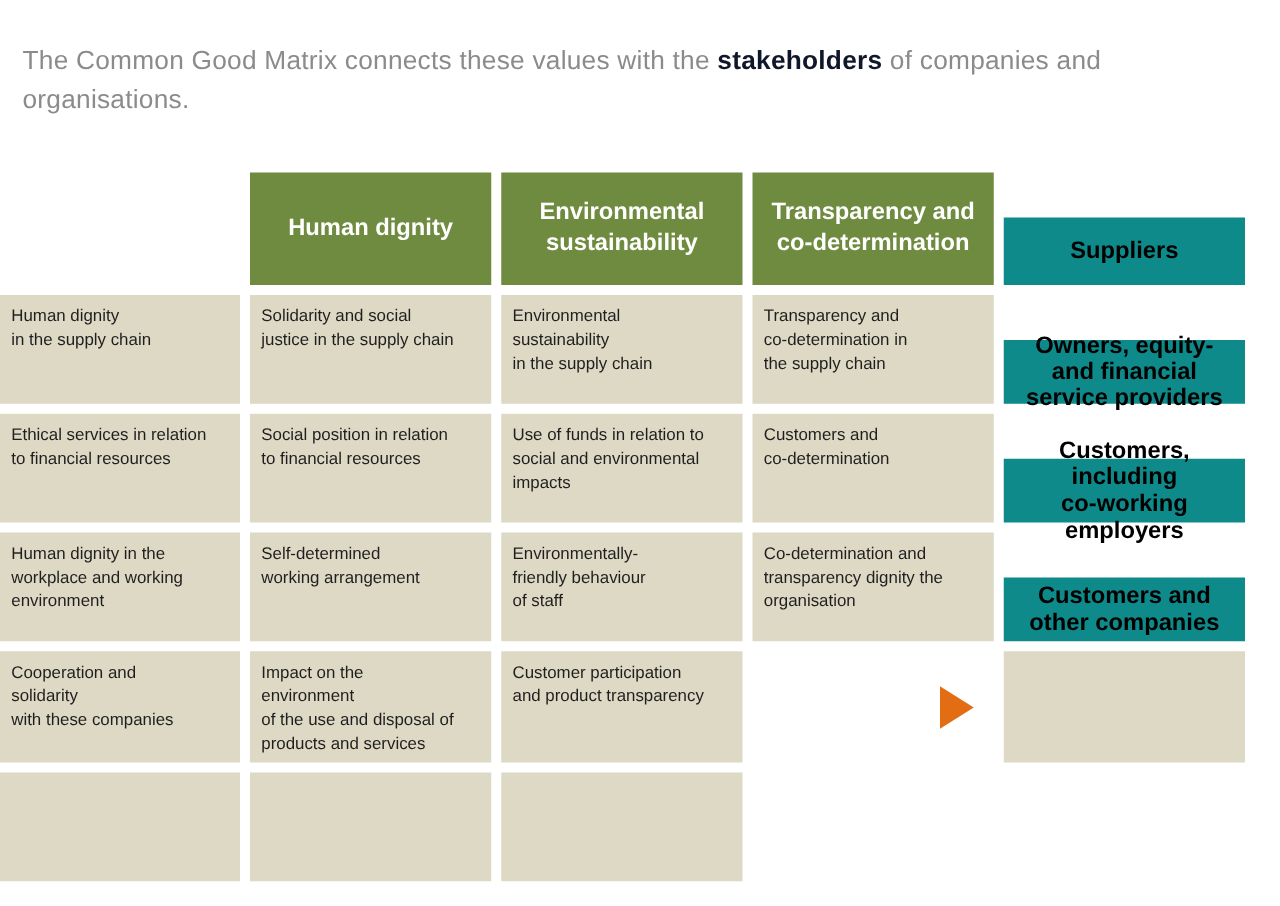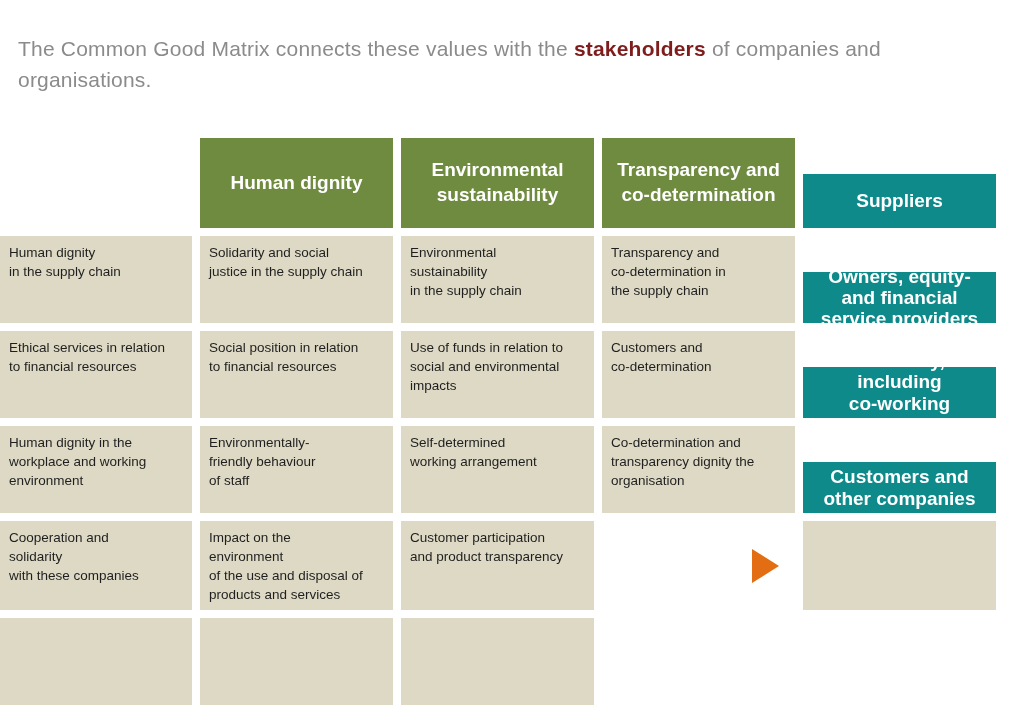--- a/index.html
+++ b/index.html
@@ -16,21 +16,21 @@
     position: absolute;
     left: 18px;
     top: 12px;
     width: 992px;
     font-size: 21px;
     line-height: 31px;
     color: #8b8b8b;
     letter-spacing: 0.2px;
   }
   .intro .hl {
-    color: #7f1d1d;
+    color: #0f172a;
     font-weight: bold;
   }
   .matrix {
     position: absolute;
     left: 0;
     top: 138px;
     display: grid;
     grid-template-columns: 192px 193px 193px 193px 193px;
     grid-template-rows: 90px 87px 87px 87px 89px 87px;
     column-gap: 8px;
@@ -44,21 +44,21 @@
     font-size: 19px;
     line-height: 1.3;
     display: flex;
     align-items: center;
     justify-content: center;
     text-align: center;
     white-space: pre-line;
   }
   .rowhead {
     background: #0e8a8a;
-    color: #ffffff;
+    color: #000000;
     font-weight: bold;
     font-size: 19px;
     line-height: 1.12;
     display: flex;
     align-items: center;
     justify-content: center;
     text-align: center;
     white-space: pre-line;
     margin-top: 36px;
   }
@@ -118,32 +118,32 @@
   <div class="cell">Ethical services in relation
 to financial resources</div>
   <div class="cell">Social position in relation
 to financial resources</div>
   <div class="cell">Use of funds in relation to
 social and environmental
 impacts</div>
   <div class="cell">Customers and
 co-determination</div>
 
-  <div class="rowhead">Solidarity,
+  <div class="rowhead">Customers,
 including
 co-working
 employers</div>
   <div class="cell">Human dignity in the
 workplace and working
 environment</div>
+  <div class="cell">Self-determined
+working arrangement</div>
   <div class="cell">Environmentally-
 friendly behaviour
 of staff</div>
-  <div class="cell">Self-determined
-working arrangement</div>
   <div class="cell">Co-determination and
 transparency dignity the
 organisation</div>
 
   <div class="rowhead">Customers and
 other companies</div>
   <div class="cell">Cooperation and
 solidarity
 with these companies</div>
   <div class="cell">Impact on the

